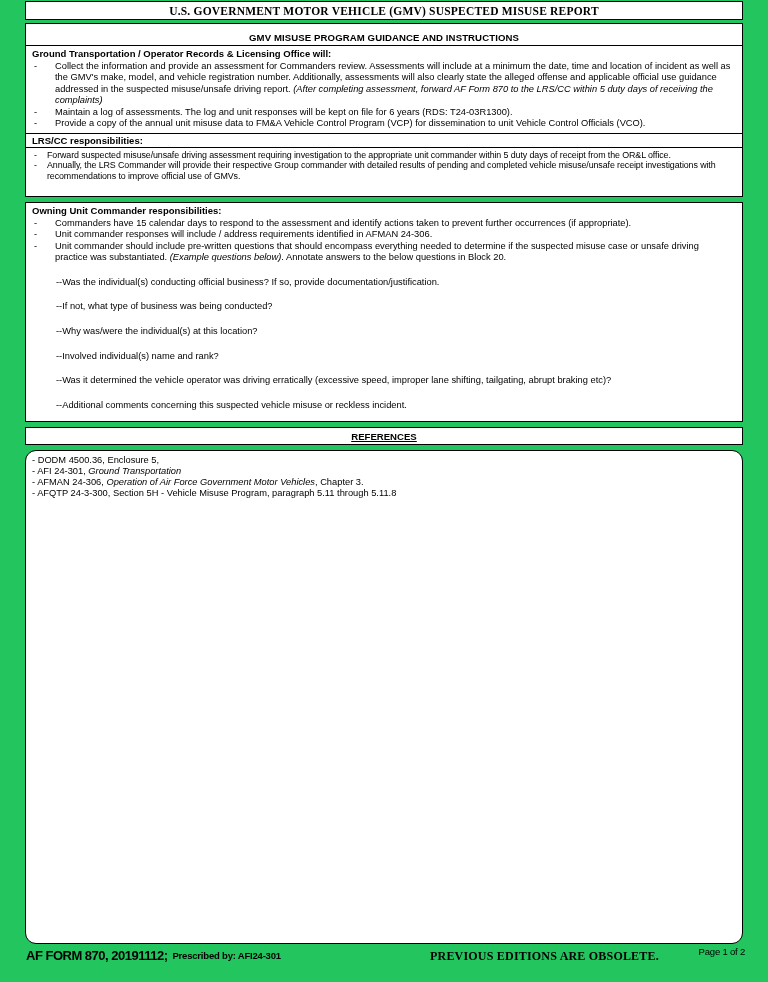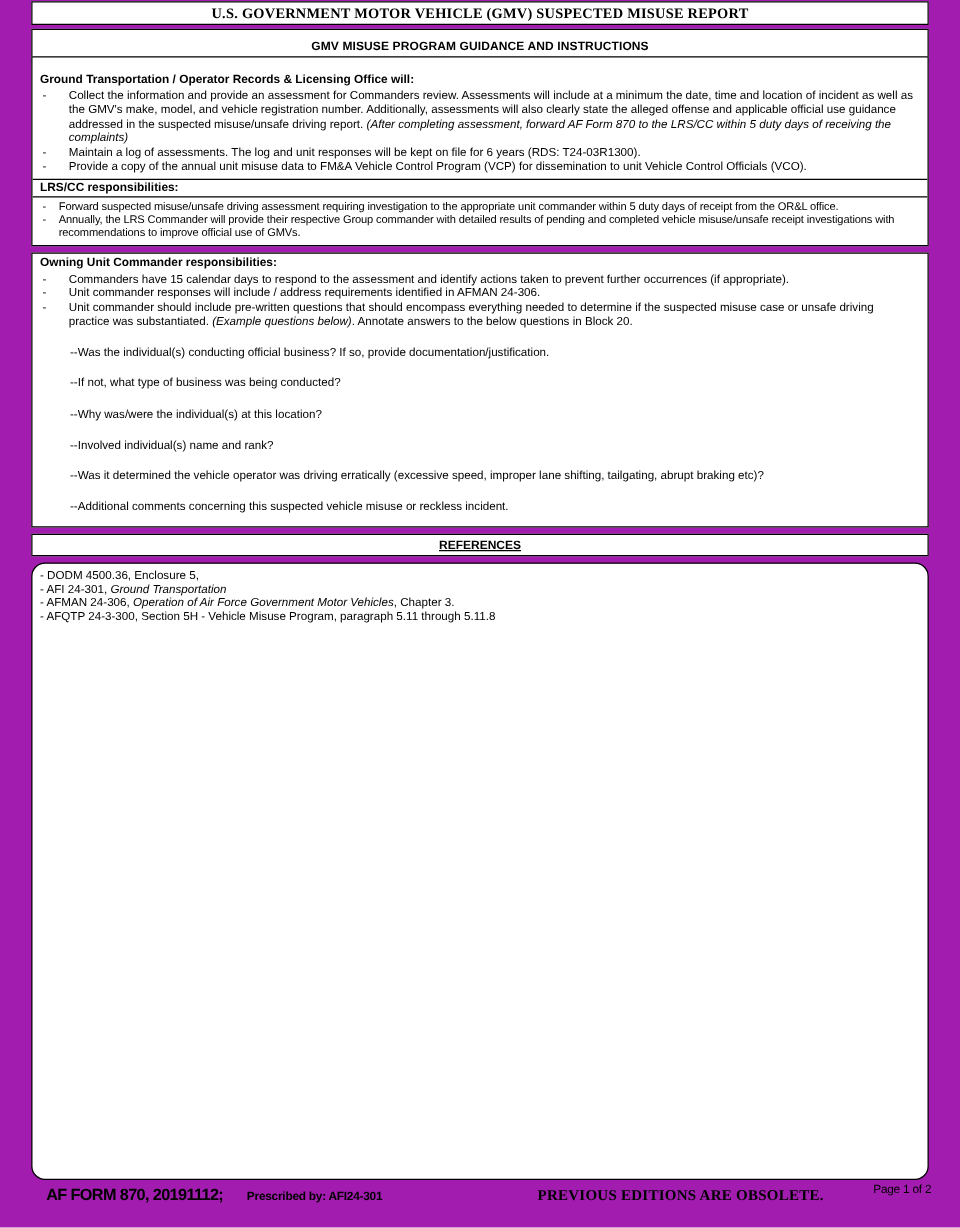--- a/index.html
+++ b/index.html
@@ -1,46 +1,46 @@
 <!DOCTYPE html>
 <html><head>
 <meta charset="utf-8">
 <style>
   html,body{margin:0;padding:0;background:#ffffff;}
-  .page{position:relative;width:768px;height:982px;background:#a21caf;color:#000;
+  .page{position:relative;width:768px;height:982px;background:#22c55e;color:#000;
         font-family:"Liberation Sans",sans-serif;overflow:hidden;}
   .box{position:absolute;left:25px;width:718px;border:1.5px solid #000;background:#fff;box-sizing:border-box;}
   
   .title-box{top:1px;height:19px;display:flex;align-items:center;justify-content:center;}
   .title-box .t{font-family:"Liberation Serif",serif;font-weight:bold;font-size:11.5px;letter-spacing:.2px;}
   
   .guid-box{top:23px;height:28px;display:flex;align-items:center;justify-content:center;}
   .guid-box .t{font-weight:bold;font-size:9.6px;letter-spacing:.1px;}
   
-  .sec3{top:45px;height:152px;padding-top:12px;overflow:hidden;}
+  .sec3{top:45px;height:152px;padding-top:2px;overflow:hidden;}
   .sec4{top:202px;height:220px;padding-top:2px;overflow:hidden;}
   .refhead{top:427px;height:18px;display:flex;align-items:center;justify-content:center;}
   .refhead .t{font-weight:bold;font-size:9.6px;text-decoration:underline;}
   .refbox{top:450px;height:494px;padding:4px 6px 0 6px;overflow:hidden;border-radius:11px;}
   h3.hd{margin:0 0 1px 0;padding-left:6px;font-size:9.5px;font-weight:bold;line-height:11.5px;}
   .sec-a{font-size:9.3px;line-height:11.6px;}
   .bullet{display:flex;}
   .bullet .dash{flex:0 0 21px;padding-left:8px;box-sizing:content-box;}
   .bullet .btext{width:676px;}
   .divider{border-top:1.5px solid #000;margin-top:3px;}
   .lrs-row{border-bottom:1.5px solid #000;padding:1px 0 1px 6px;font-size:9.5px;font-weight:bold;line-height:11px;}
   .sec-b{font-size:8.9px;line-height:10.4px;letter-spacing:-.1px;margin-top:2px;}
   .sec-b .bullet .dash{flex:0 0 13px;padding-left:8px;}
   .sec-b .bullet .btext{width:684px;}
   .question{padding-left:3px;font-size:9.3px;line-height:11.6px;margin-top:13px;width:700px;margin-left:27px;}
   .refline{font-size:9.3px;line-height:11px;}
   i{font-style:italic;}
   
   .footer{position:absolute;left:0;top:946px;width:768px;height:22px;}
-  .f-left{position:absolute;left:26px;top:2px;display:flex;align-items:flex-end;gap:19px;margin-left:11px;}
+  .f-left{position:absolute;left:26px;top:2px;display:flex;align-items:center;gap:5px;}
   .f-formid{font-weight:bold;font-size:13px;letter-spacing:-.5px;}
   .f-presc{font-weight:bold;font-size:9.5px;letter-spacing:-.2px;}
   .f-obsolete{position:absolute;left:399px;top:3px;font-family:Liberation Serif, serif;
               font-weight:bold;font-size:12px;letter-spacing:.2px;margin-left:31px;}
   .f-page{position:absolute;right:23px;top:0;font-size:9.5px;letter-spacing:-.2px;}
 </style>
 </head>
 <body>
 
 <div class="page">

